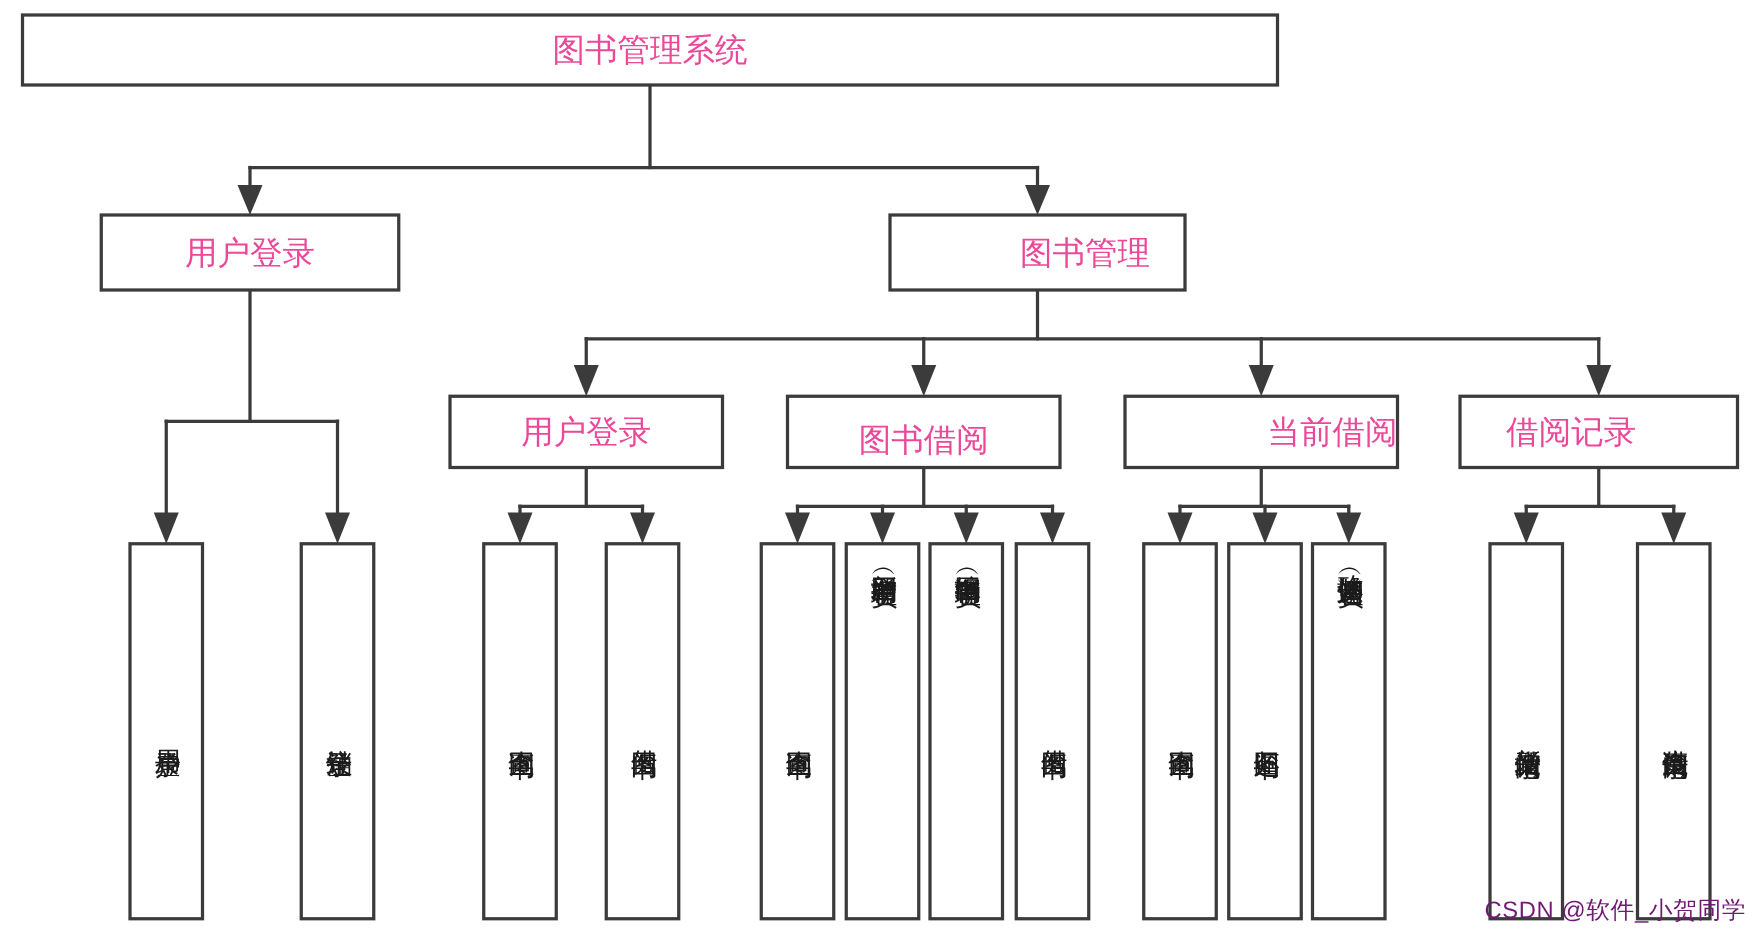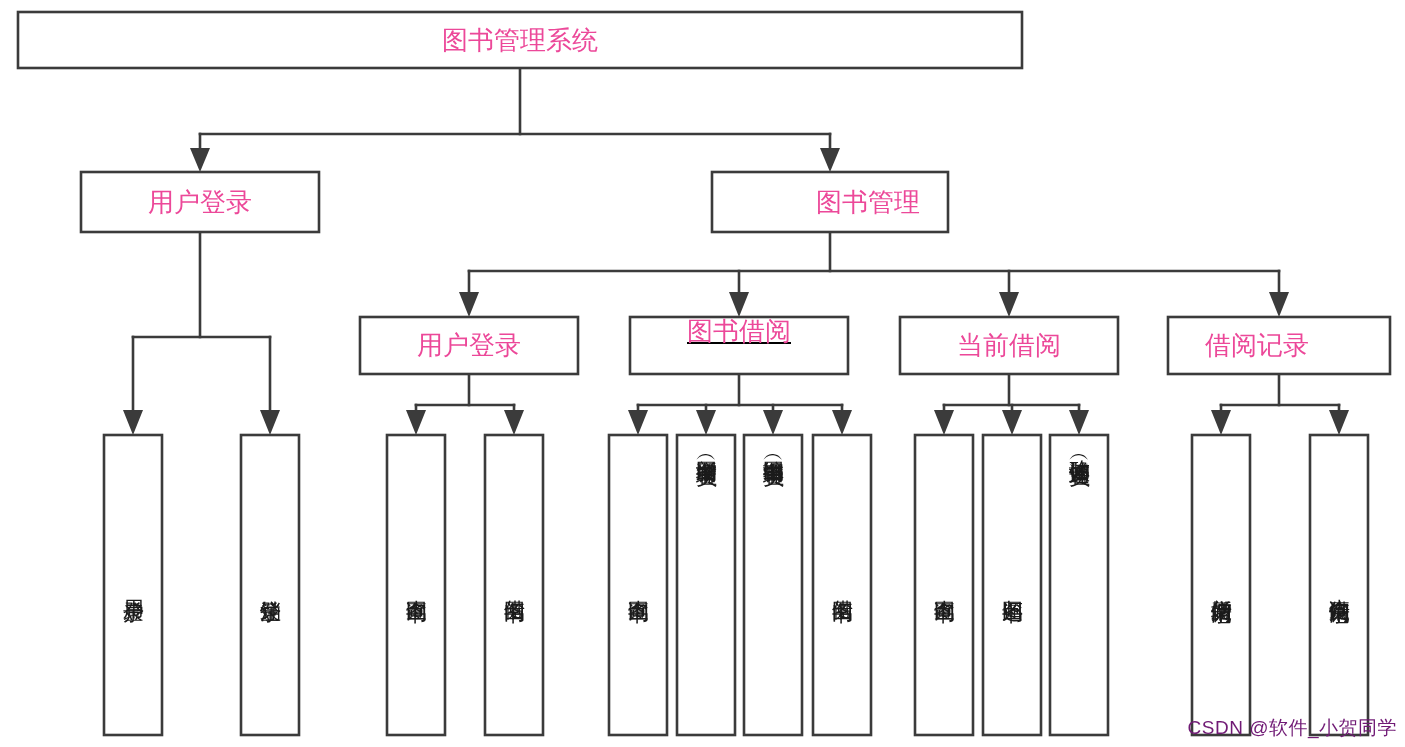--- a/index.html
+++ b/index.html
@@ -201,24 +201,24 @@
   <div class="hlabel-wrap" style="left:81px;top:172px;width:238px;height:60px;">
     <span class="hlabel-text">用户登录</span>
   </div>
   <div class="hlabel-wrap" style="left:712px;top:172px;width:236px;height:60px;padding-left:38px;">
     <span class="hlabel-text">图书管理</span>
   </div>
 
   <div class="hlabel-wrap" style="left:360px;top:317px;width:218px;height:57px;">
     <span class="hlabel-text">用户登录</span>
   </div>
-  <div class="hlabel-wrap" style="left:630px;top:303px;width:218px;height:57px;text-decoration:underline;">
+  <div class="hlabel-wrap" style="left:630px;top:324px;width:218px;height:57px;">
     <span class="hlabel-text">图书借阅</span>
   </div>
-  <div class="hlabel-wrap" style="left:900px;top:317px;width:218px;height:57px;">
+  <div class="hlabel-wrap" style="left:900px;top:317px;width:218px;height:57px;justify-content:flex-end;">
     <span class="hlabel-text">当前借阅</span>
   </div>
   <div class="hlabel-wrap" style="left:1168px;top:317px;width:178px;height:57px;">
     <span class="hlabel-text">借阅记录</span>
   </div>
 
   <div class="vlabel-wrap" style="left:104px;top:435px;width:58px;height:300px;">
     <span class="vlabel-text">用户登录</span>
   </div>
   <div class="vlabel-wrap" style="left:241px;top:435px;width:58px;height:300px;">

